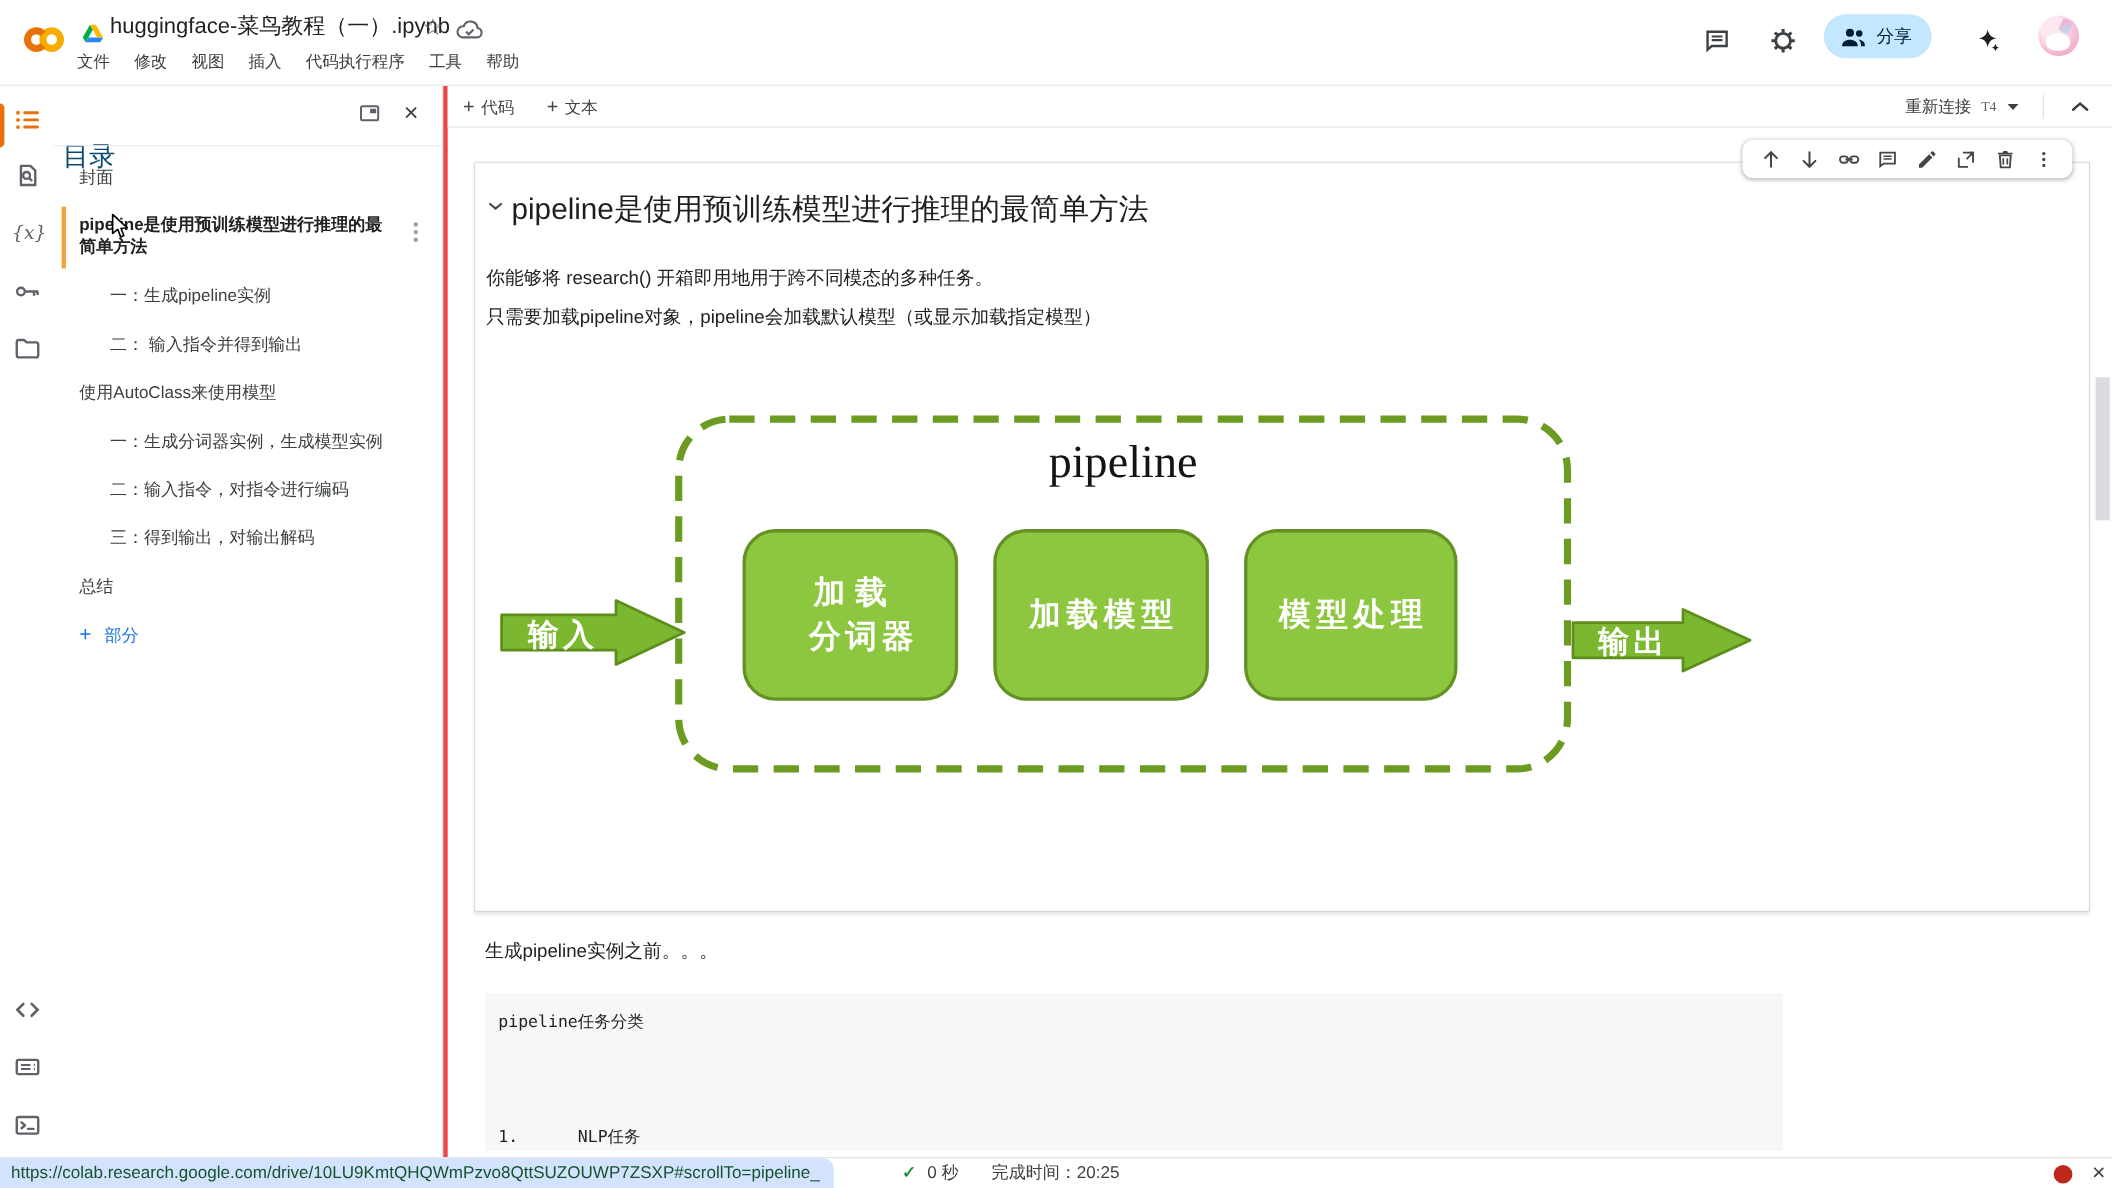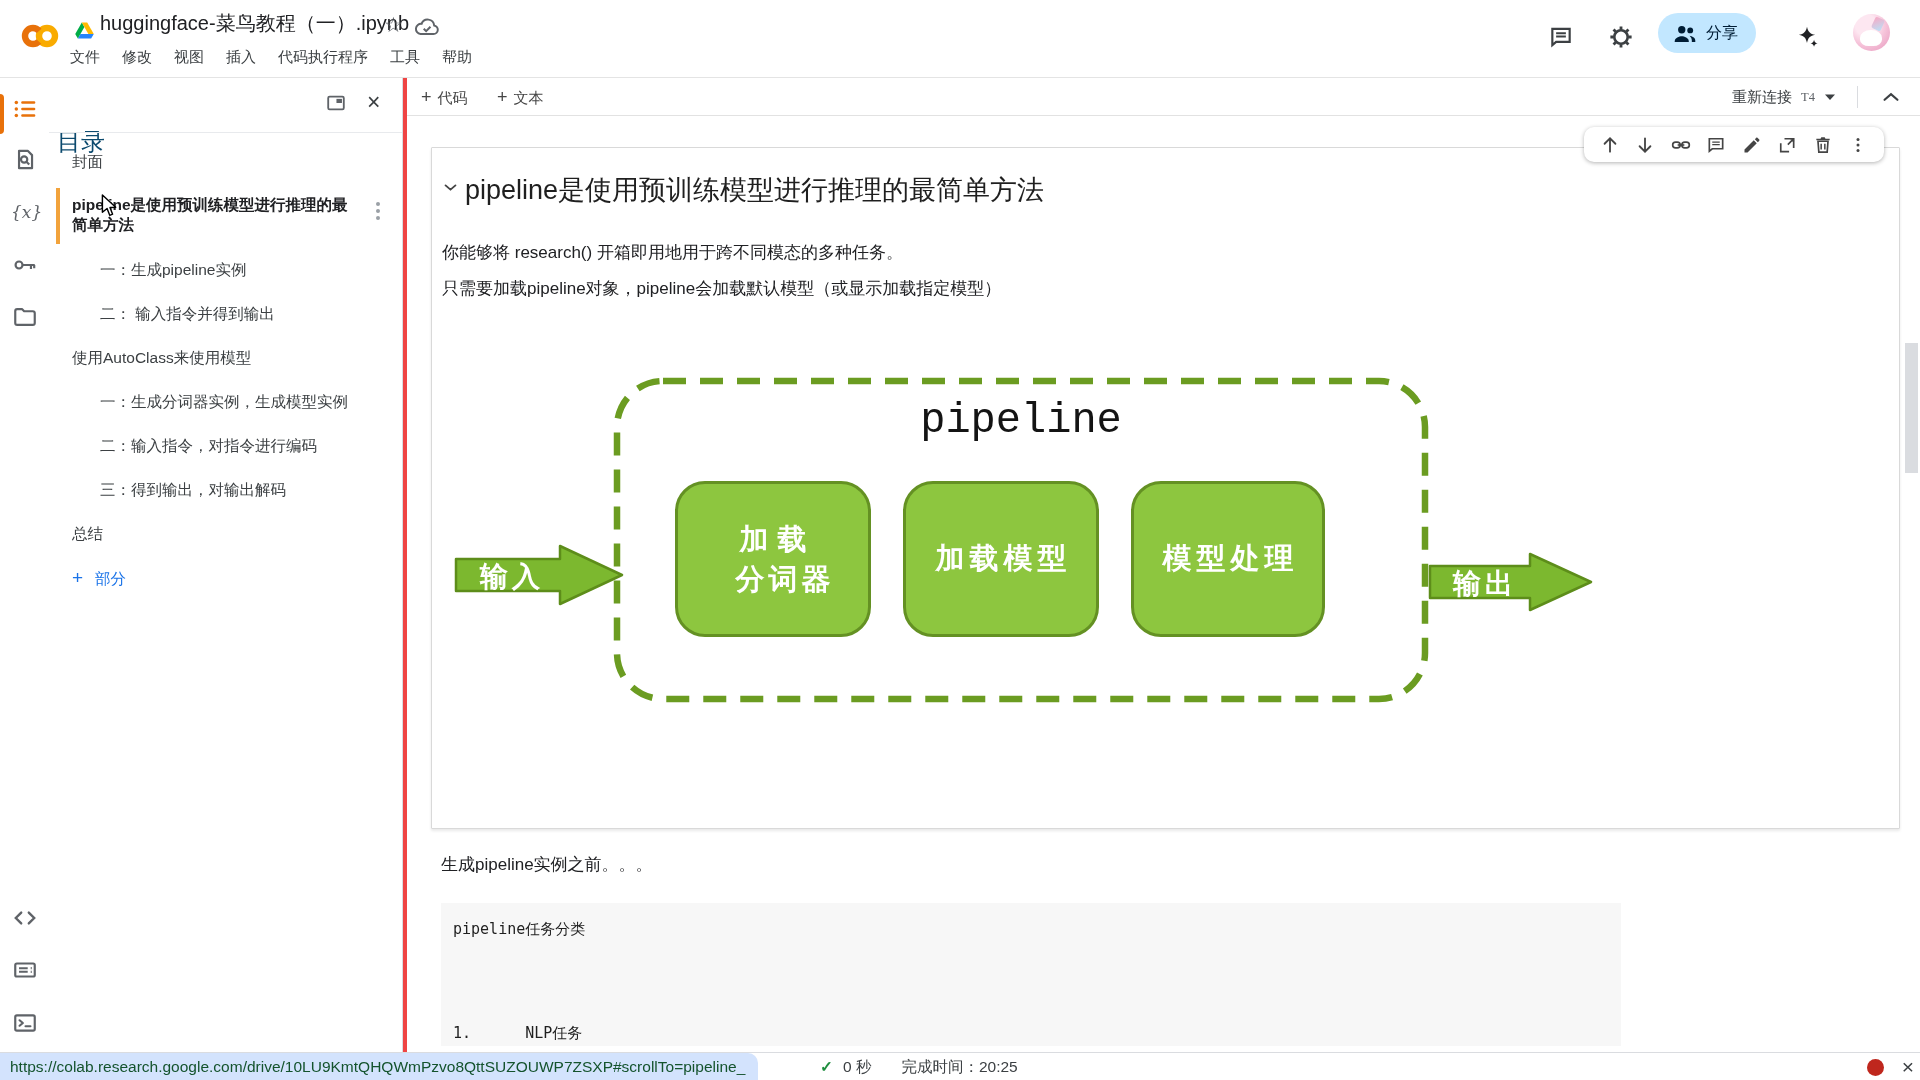--- a/index.html
+++ b/index.html
@@ -71,21 +71,21 @@
     border-radius:10px; box-shadow:0 1px 4px rgba(0,0,0,.3); display:flex; align-items:center;
     justify-content:space-evenly; z-index:10; }
   .ct-ic { width:20px; height:20px; color:#454545; cursor:pointer; }
   .md-heading { position:absolute; left:33px; top:22px; font-size:27px; font-weight:400; color:#1f1f1f; line-height:40px; }
   .md-chevron { position:absolute; left:10px; top:31px; width:17px; height:17px; color:#444; cursor:pointer; }
   .md-para { position:absolute; left:10px; font-size:17px; color:#202124; line-height:26px; }
 
   
   .diagram { position:absolute; left:181px; top:229px; width:816px; height:326px; }
   .diag-title { position:absolute; left:0; right:0; top:20px; text-align:center; font-size:42px;
-    color:#141414; font-weight:500; font-family:Liberation Mono, monospace; }
+    color:#141414; font-weight:500; font-family:Liberation Serif, serif; }
   .gbox { position:absolute; top:104px; height:156px; background:#8dc63f; border:3px solid #649123;
     border-radius:30px; display:flex; flex-direction:column; align-items:center; justify-content:center;
     color:#fff; font-weight:bold; font-size:29px; }
   .gbox .l1 { letter-spacing:9px; text-indent:9px; line-height:40px; }
   .gbox .l2 { letter-spacing:4px; text-indent:4px; line-height:40px;margin-left:20px; }
   .gbox .single { letter-spacing:5px; text-indent:5px; }
   .arrow-svg { position:absolute; }
 
   
   .below-para { position:absolute; left:34px; top:775px; font-size:17px; color:#202124; }

